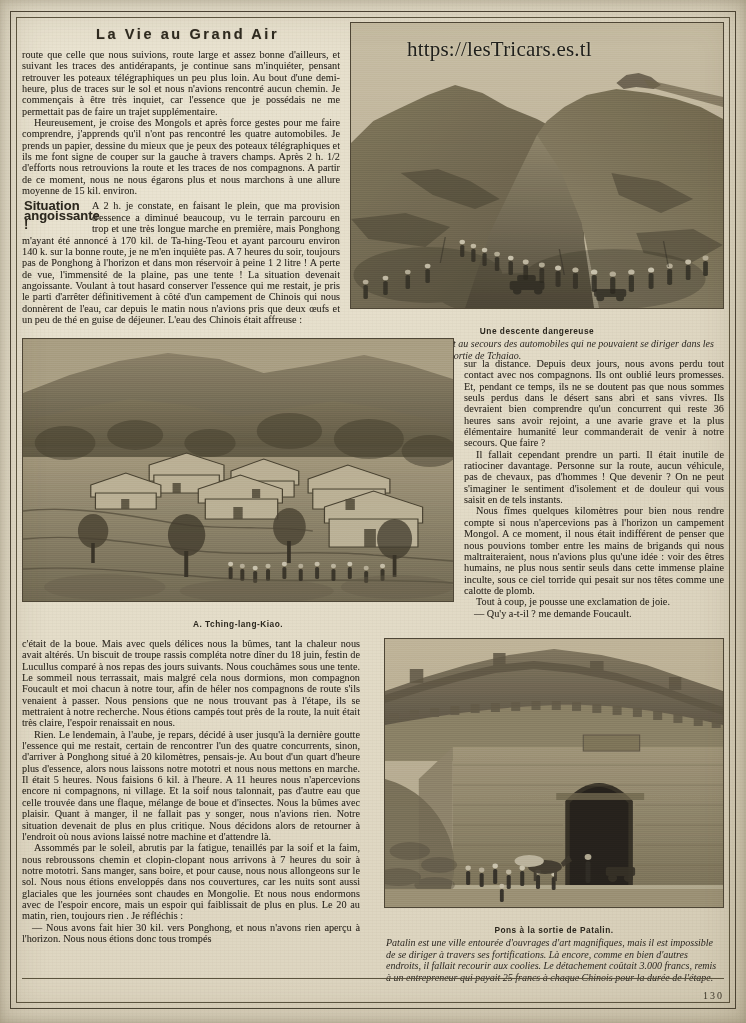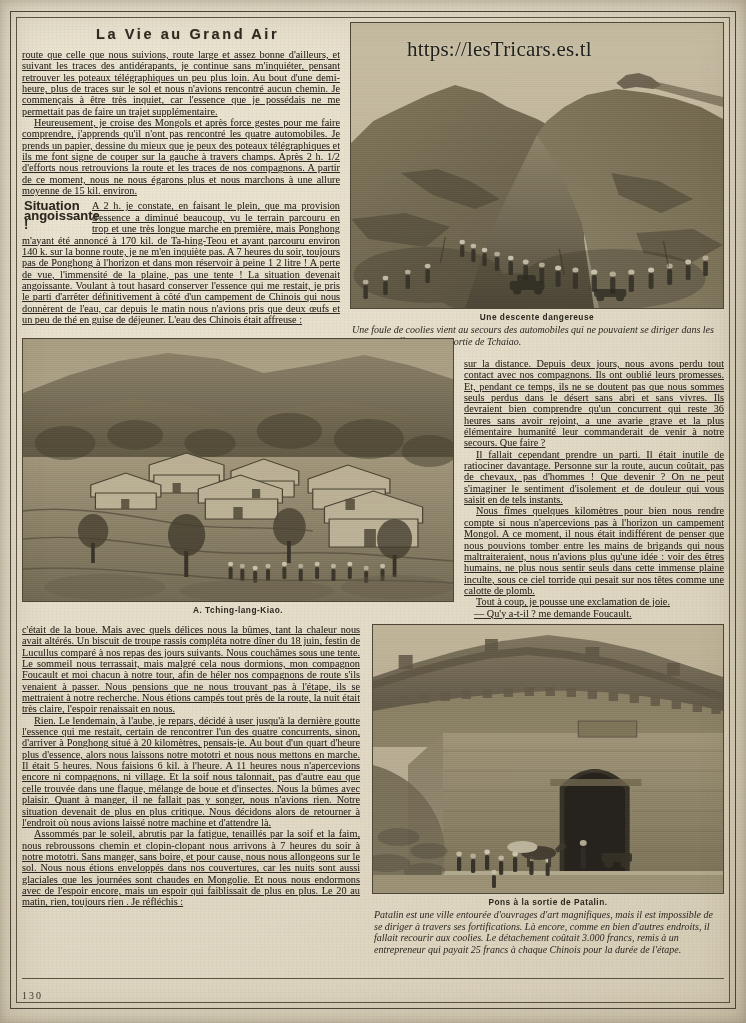--- a/index.html
+++ b/index.html
@@ -46,21 +46,21 @@
     font-weight:bold;font-size:14.5px;letter-spacing:2.6px;
     color:#2e2a20;margin:4px 0 7px 34px;
     text-shadow:0 0 1px rgba(60,50,30,.35);
     padding-left:40px;
   }
   .bodytext{
     font-size:10.25px;line-height:11.35px;text-align:justify;
     color:#2b2721;hyphens:none;
     text-shadow:0 0 .6px rgba(60,50,30,.25);
   }
-  .bodytext p{margin:0;text-indent:12px;text-decoration:underline;}
+  .bodytext p{margin:0;text-indent:12px;}
   .bodytext p.noind{text-indent:0;}
 
   .sidenote{
     float:left;width:62px;margin:1px 6px 4px 2px;
     font-family:"Liberation Sans", sans-serif;
     font-weight:bold;font-size:13px;line-height:9.5px;color:#2c281f;
     text-align:left;
   }
 
   
@@ -76,44 +76,44 @@
     background:linear-gradient(180deg, rgba(120,100,62,.20), rgba(60,50,30,.12));
     mix-blend-mode:multiply;
   }
   .wm{
     position:absolute;left:56px;top:14px;z-index:6;
     font-family:"Liberation Serif", serif;font-size:21px;color:#20201c;
     letter-spacing:.2px;text-shadow:0 0 2px rgba(240,235,215,.55);
   }
 
   
-  .capbox{padding:3px 2px 2px;}
+  .capbox{padding:17px 2px 2px;}
   .captitle{
     font-family:"Liberation Sans", sans-serif;font-weight:bold;
     font-size:8.3px;letter-spacing:.5px;text-align:center;color:#2b271e;
     margin-bottom:2px;
   }
   .captext{
     font-style:italic;font-size:10px;line-height:11.6px;
     text-align:left;color:#2b2721;
   }
 
   
   .folio{
-    position:absolute;left:0;right:0;bottom:-4px;text-align:left;
+    position:absolute;left:0;right:0;bottom:-4px;text-align:right;
     font-size:10px;letter-spacing:2px;color:#3a3429;
   }
   .folio-rule{position:absolute;left:0;right:0;height:1px;background:#5c543f;}
 
   
   .topsec{display:flex;gap:10px;height:310px;}
   .col-left{width:318px;}
   .col-right{width:full;flex:1;}
   .midsec{display:flex;gap:10px;margin-top:6px;}
-  .botsec{display:flex;gap:12px;margin-top:5px;}
+  .botsec{display:flex;gap:24px;margin-top:5px;}
 </style>
 </head>
 <body>
 
 <div class="page">
 
   <div class="frame-outer"></div>
   <div class="frame-inner"></div>
 
   <div class="content">
@@ -343,35 +343,36 @@
           <div class="grain"></div>
         </div>
         <div class="capbox">
           <div class="captitle">A.  Tching-lang-Kiao.</div>
         </div>
       </div>
 
       <div style="flex:1;margin-top:20px;">
         <div class="bodytext">
           <p class="noind">sur la distance. Depuis deux jours, nous avons perdu tout contact avec nos compagnons. Ils ont oublié leurs promesses. Et, pendant ce temps, ils ne se doutent pas que nous sommes seuls perdus dans le désert sans abri et sans vivres. Ils devraient bien comprendre qu'un concurrent qui reste 36 heures sans avoir rejoint, a une avarie grave et la plus élémentaire humanité leur commanderait de venir à notre secours. Que faire ?</p>
-          <p>Il fallait cependant prendre un parti. Il était inutile de ratiociner davantage. Personne sur la route, aucun coûtait, pas de chevaux, pas d'hommes ! Que devenir ? On ne peut s'imaginer le sentiment d'isolement et de douleur qui vous saisit en de tels instants.</p>
+          <p>Il fallait cependant prendre un parti. Il était inutile de ratiociner davantage. Personne sur la route, aucun véhicule, pas de chevaux, pas d'hommes ! Que devenir ? On ne peut s'imaginer le sentiment d'isolement et de douleur qui vous saisit en de tels instants.</p>
           <p>Nous fîmes quelques kilomètres pour bien nous rendre compte si nous n'apercevions pas à l'horizon un campement Mongol. A ce moment, il nous était indifférent de penser que nous pouvions tomber entre les mains de brigands qui nous maltraiteraient, nous n'avions plus qu'une idée : voir des êtres humains, ne plus nous sentir seuls dans cette immense plaine inculte, sous ce ciel torride qui pesait sur nos têtes comme une calotte de plomb.</p>
           <p>Tout à coup, je pousse une exclamation de joie.</p>
           <p style="text-indent:10px;">— Qu'y a-t-il ? me demande Foucault.</p>
         </div>
       </div>
     </div>
 
     <div class="botsec">
 
       <div style="width:338px;">
         <div class="bodytext">
           <p class="noind">c'était de la boue. Mais avec quels délices nous la bûmes, tant la chaleur nous avait altérés. Un biscuit de troupe rassis compléta notre dîner du 18 juin, festin de Lucullus comparé à nos repas des jours suivants. Nous couchâmes sous une tente. Le sommeil nous terrassait, mais malgré cela nous dormions, mon compagnon Foucault et moi chacun à notre tour, afin de héler nos compagnons de route s'ils venaient à passer. Nous pensions que ne nous trouvant pas à l'étape, ils se mettraient à notre recherche. Nous étions campés tout près de la route, la nuit était très claire, l'espoir renaissait en nous.</p>
           <p>Rien. Le lendemain, à l'aube, je repars, décidé à user jusqu'à la dernière goutte l'essence qui me restait, certain de rencontrer l'un des quatre concurrents, sinon, d'arriver à Ponghong situé à 20 kilomètres, pensais-je. Au bout d'un quart d'heure plus d'essence, alors nous laissons notre mototri et nous nous mettons en marche. Il était 5 heures. Nous faisions 6 kil. à l'heure. A 11 heures nous n'apercevions encore ni compagnons, ni village. Et la soif nous talonnait, pas d'autre eau que celle trouvée dans une flaque, mélange de boue et d'insectes. Nous la bûmes avec plaisir. Quant à manger, il ne fallait pas y songer, nous n'avions rien. Notre situation devenait de plus en plus critique. Nous décidons alors de retourner à l'endroit où nous avions laissé notre machine et d'attendre là.</p>
           <p>Assommés par le soleil, abrutis par la fatigue, tenaillés par la soif et la faim, nous rebroussons chemin et clopin-clopant nous arrivons à 7 heures du soir à notre mototri. Sans manger, sans boire, et pour cause, nous nous allongeons sur le sol. Nous nous étions enveloppés dans nos couvertures, car les nuits sont aussi glaciales que les journées sont chaudes en Mongolie. Et nous nous endormons avec de l'espoir encore, mais un espoir qui faiblissait de plus en plus. Le 20 au matin, rien, toujours rien . Je réfléchis :</p>
+          <p style="text-indent:10px;">— Nous avons fait hier 30 kil. vers Ponghong, et nous n'avons rien aperçu à l'horizon. Nous nous étions donc tous trompés</p>
         </div>
       </div>
 
       <div style="flex:1;">
         <div class="photo" style="height:268px;">
           <svg width="100%" height="100%" viewBox="0 0 300 268" preserveAspectRatio="none">
             <defs>
               <linearGradient id="sky3" x1="0" y1="0" x2="0" y2="1">
                 <stop offset="0%" stop-color="#d6cdb4"></stop>
                   <stop offset="100%" stop-color="#c2b99e"></stop>

